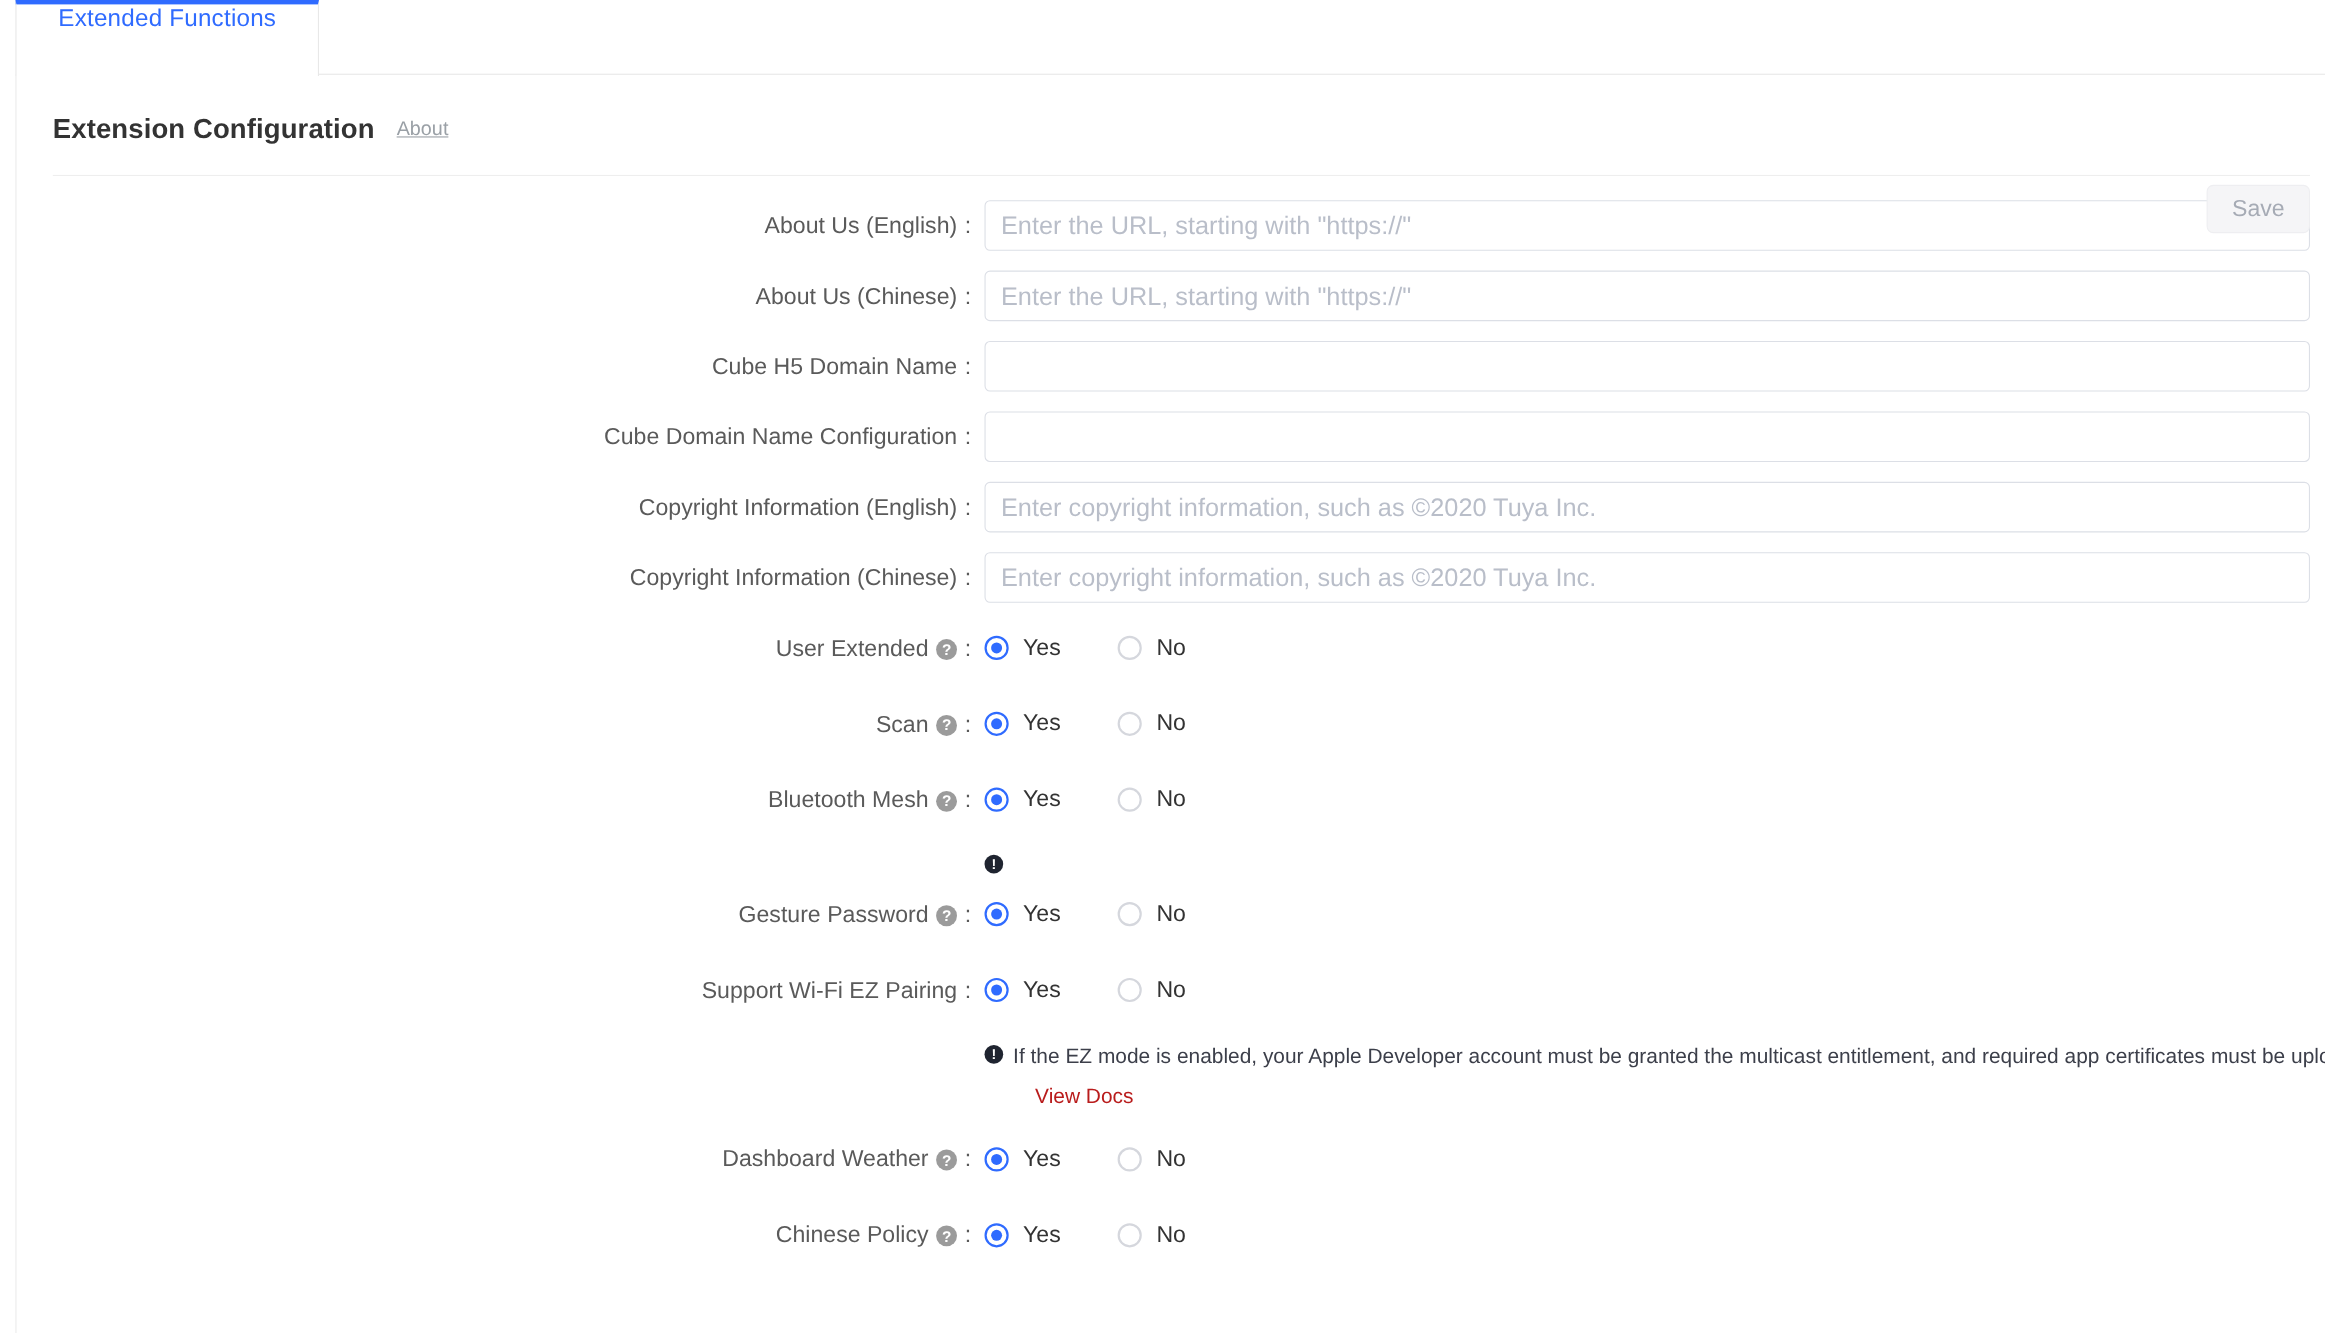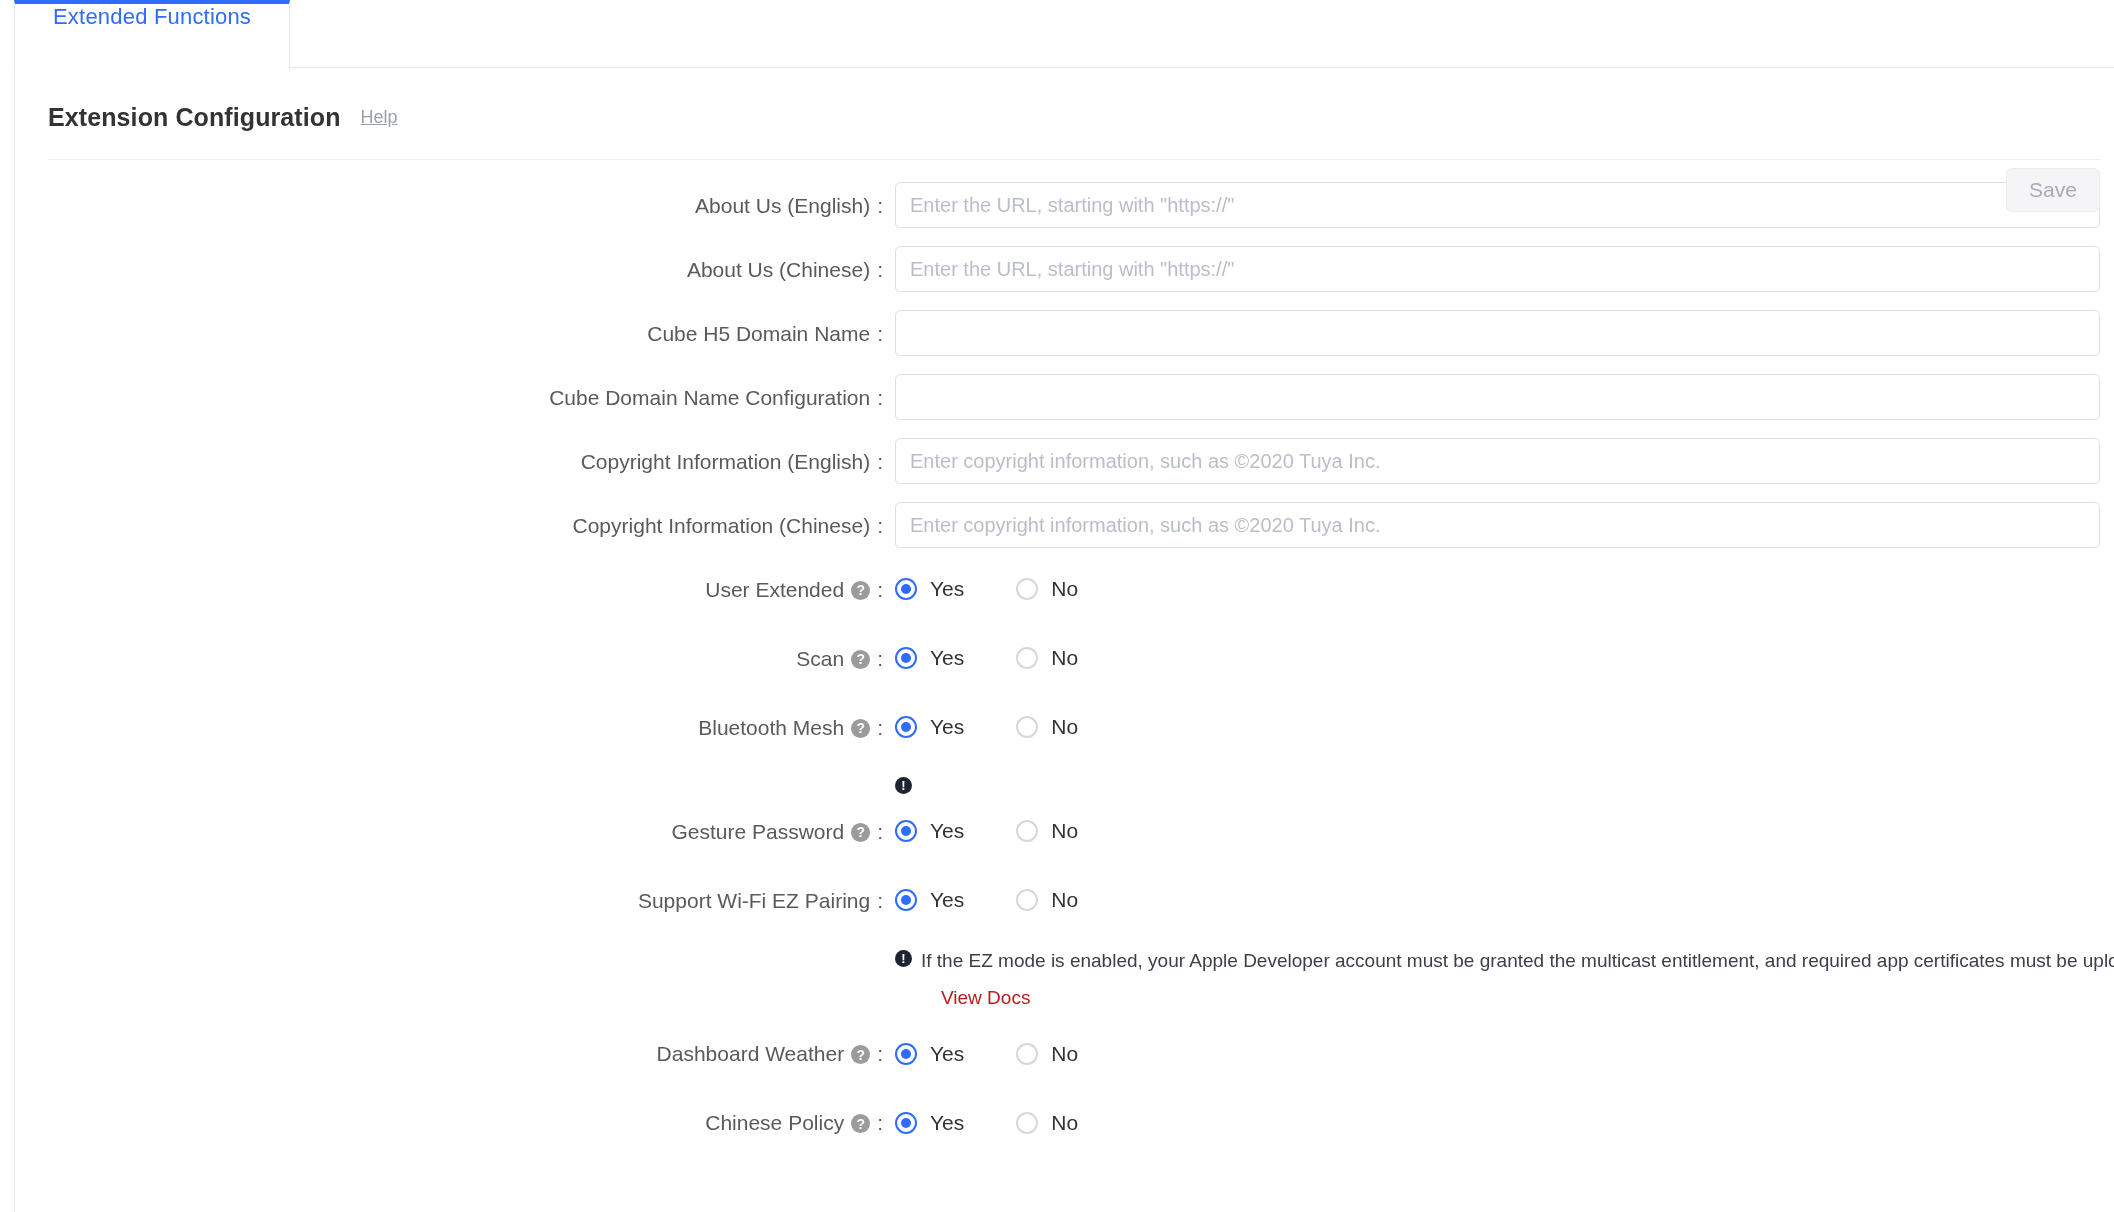--- a/index.html
+++ b/index.html
@@ -158,21 +158,21 @@
   }
 
   .field { flex: 1; padding-right: 14px; }
 
   input.text-input {
     width: 100%;
     height: 46px;
     border: 1px solid #dcdfe6;
     border-radius: 5px;
     padding: 0 14px;
-    font-size: 20px;
+    font-size: 23px;
     color: #333;
     font-family: "Liberation Sans", sans-serif;
     outline: none;
     background: #fff;
   }
   input.text-input::placeholder { color: #b9bec9; }
 
   
   .radio-group { display: flex; align-items: center; }
   .radio-item {
@@ -261,21 +261,21 @@
   <div class="tabbar">
     <div class="tab active">
       <span>Extended Functions</span>
     </div>
   </div>
 
   <div class="content">
 
     <div class="section-header">
       <span class="section-title">Extension Configuration</span>
-      <span class="help-link">Help</span>
+      <span class="help-link">About</span>
     </div>
 
     <button class="save-btn" disabled="">Save</button>
 
     <div class="header-divider"></div>
 
     <div class="form" id="form-root">
         <div class="row">
           <div class="label">
             <span class="label-text">About Us (English)</span>

